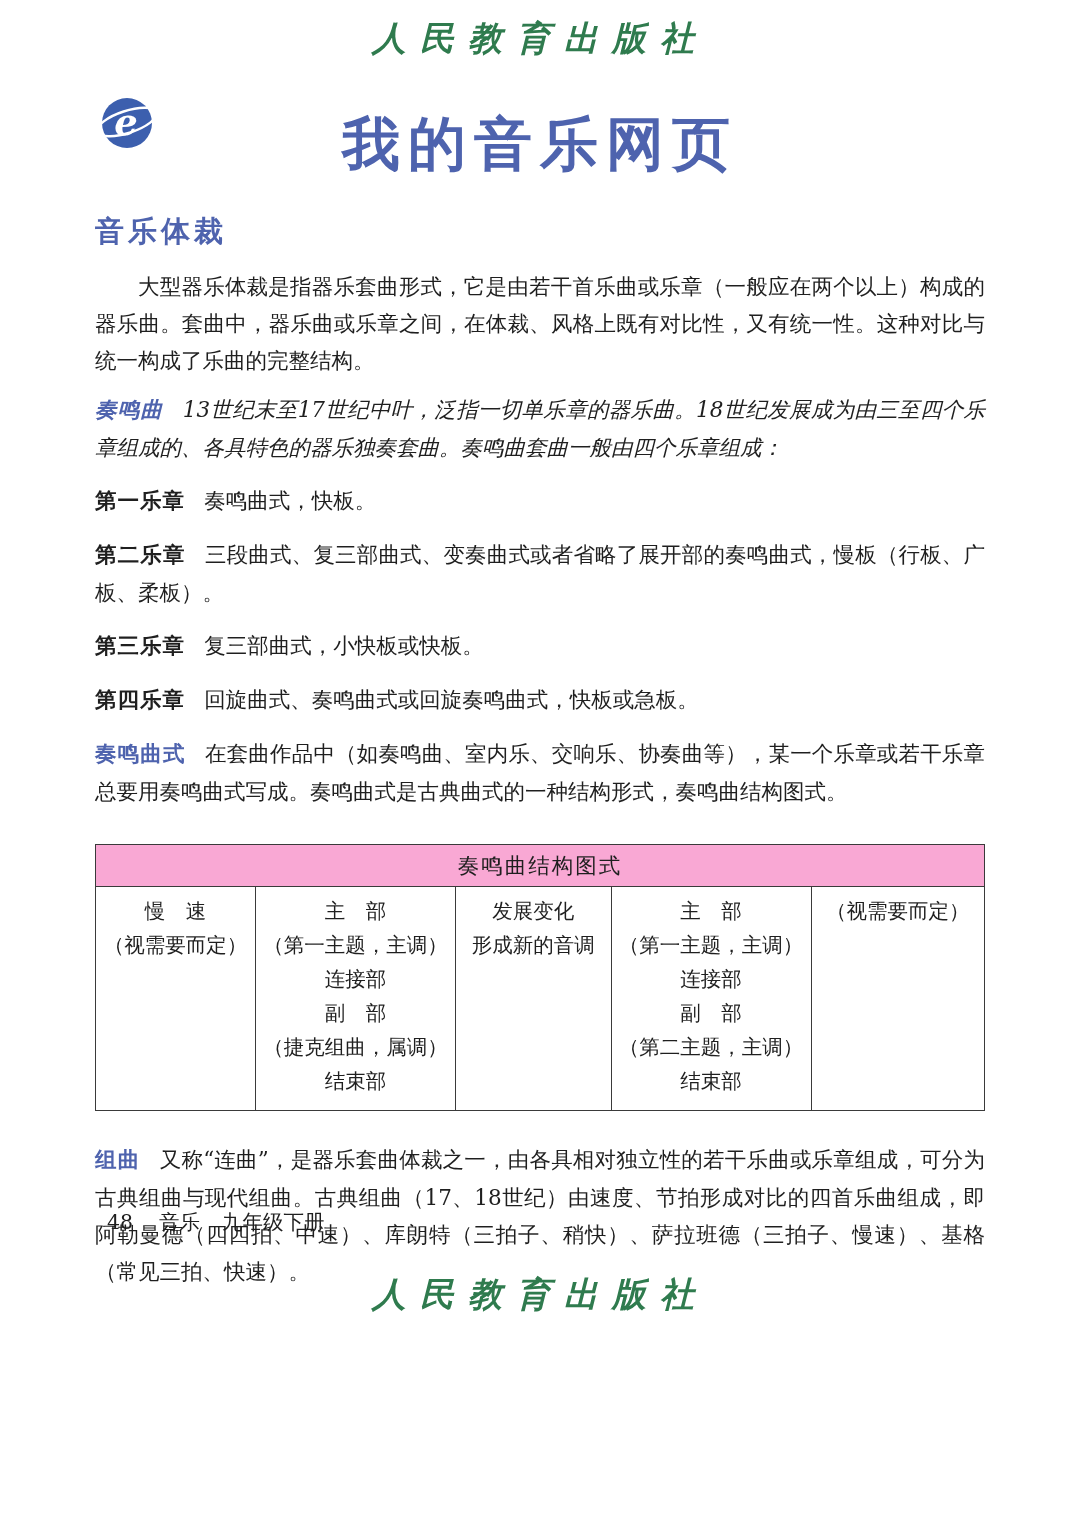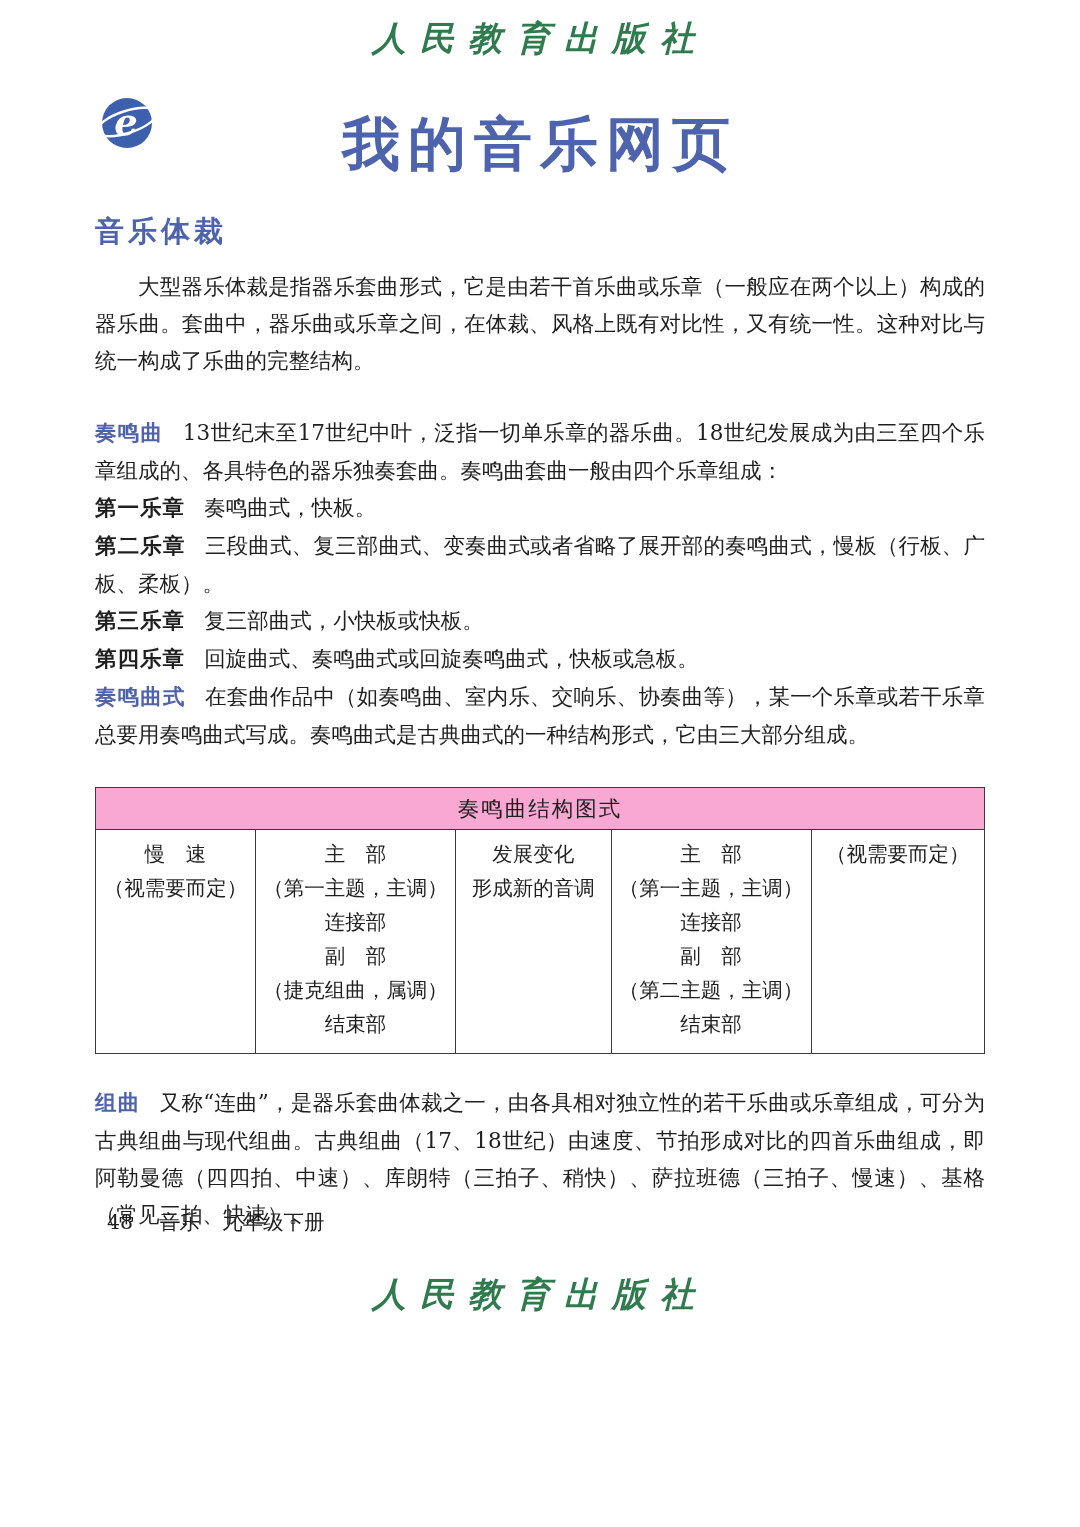--- a/index.html
+++ b/index.html
@@ -44,23 +44,24 @@
     font-size: 29px;
     color: #4e63ae;
     letter-spacing: 4px;
     margin: 34px 0 16px 0;
   }
 
   p.body {
     font-size: 21.5px;
     line-height: 37px;
     text-align: justify;
+    margin-top: 16px;
   }
   p.indent { text-indent: 2em; }
-  p.gap-top { margin-top: 35px; }
+  p.gap-top { margin-top: 12px; font-style: italic; }
 
   .term {
     color: #4e63ae;
     font-weight: bold;
     font-family: "Liberation Sans", sans-serif;
     margin-right: 0.9em;
     letter-spacing: 1px;
   }
   .mv-label {
     font-weight: bold;
@@ -144,21 +145,21 @@
     </p>
     <p class="body">
       <span class="mv-label">第三乐章</span><span>复三部曲式，小快板或快板。</span>
     </p>
     <p class="body">
       <span class="mv-label">第四乐章</span><span>回旋曲式、奏鸣曲式或回旋奏鸣曲式，快板或急板。</span>
     </p>
   </div>
 
   <p class="body">
-    <span class="term">奏鸣曲式</span><span>在套曲作品中（如奏鸣曲、室内乐、交响乐、协奏曲等），某一个乐章或若干乐章总要用奏鸣曲式写成。奏鸣曲式是古典曲式的一种结构形式，它由三大部分组成。</span>
+    <span class="term">奏鸣曲式</span><span>在套曲作品中（如奏鸣曲、室内乐、交响乐、协奏曲等），某一个乐章或若干乐章总要用奏鸣曲式写成。奏鸣曲式是古典曲式的一种结构形式，奏鸣曲结构图式。</span>
   </p>
 
   <table class="sonata">
     <colgroup>
       <col style="width:18%">
       <col style="width:22.5%">
       <col style="width:17.5%">
       <col style="width:22.5%">
       <col style="width:19.5%">
     </colgroup>

